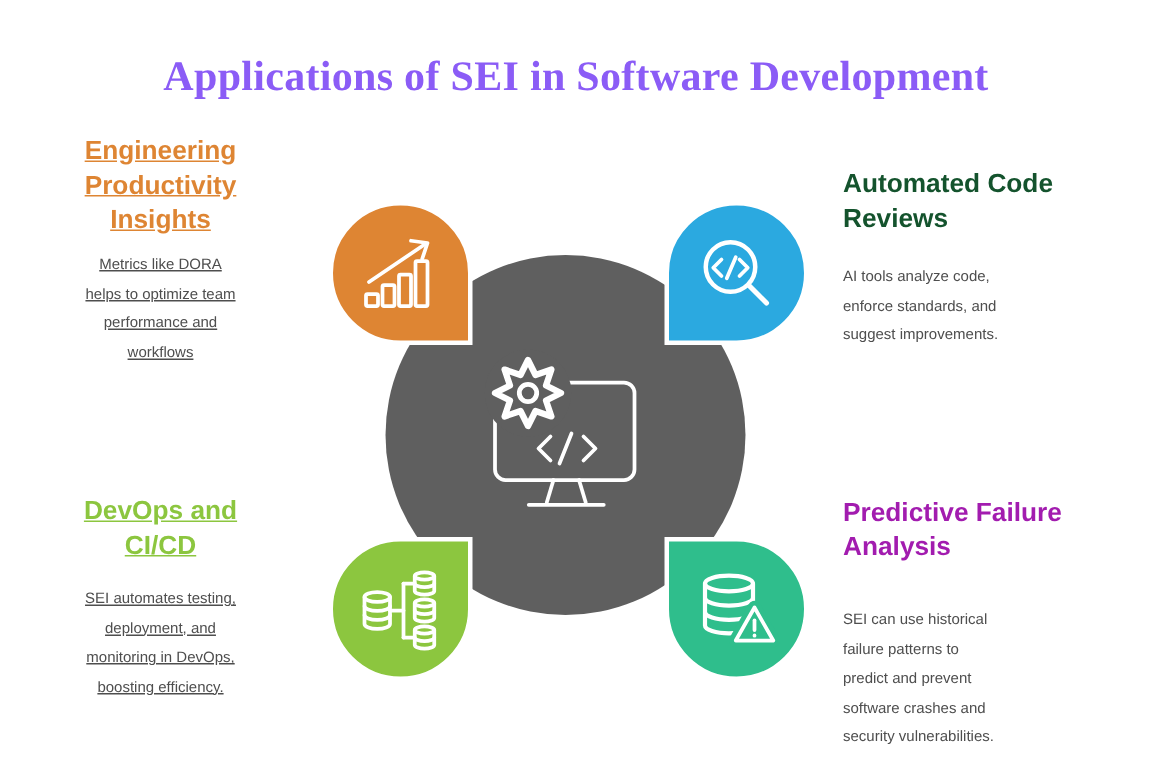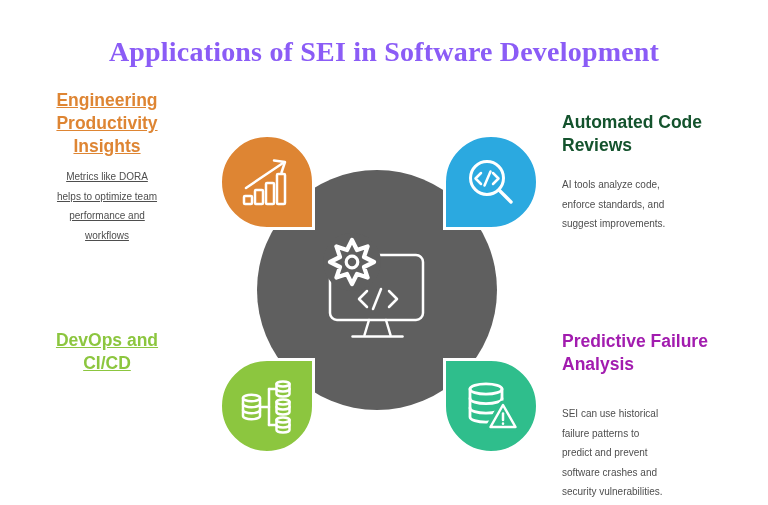--- a/index.html
+++ b/index.html
@@ -105,20 +105,24 @@
 workflows</div>
 
   <div class="heading col-right tr-head" style="color: #14532d;">Automated Code
 Reviews</div>
   <div class="body-text col-right tr-body">AI tools analyze code,
 enforce standards, and
 suggest improvements.</div>
 
   <div class="heading col-left bl-head" style="color: rgb(140, 198, 63);">DevOps and
 CI/CD</div>
+  <div class="body-text col-left bl-body">SEI automates testing,
+deployment, and
+monitoring in DevOps,
+boosting efficiency.</div>
 
   <div class="heading col-right br-head" style="color: #a21caf;">Predictive Failure
 Analysis</div>
   <div class="body-text col-right br-body">SEI can use historical
 failure patterns to
 predict and prevent
 software crashes and
 security vulnerabilities.</div>
 
   <div class="center-circle"></div>

